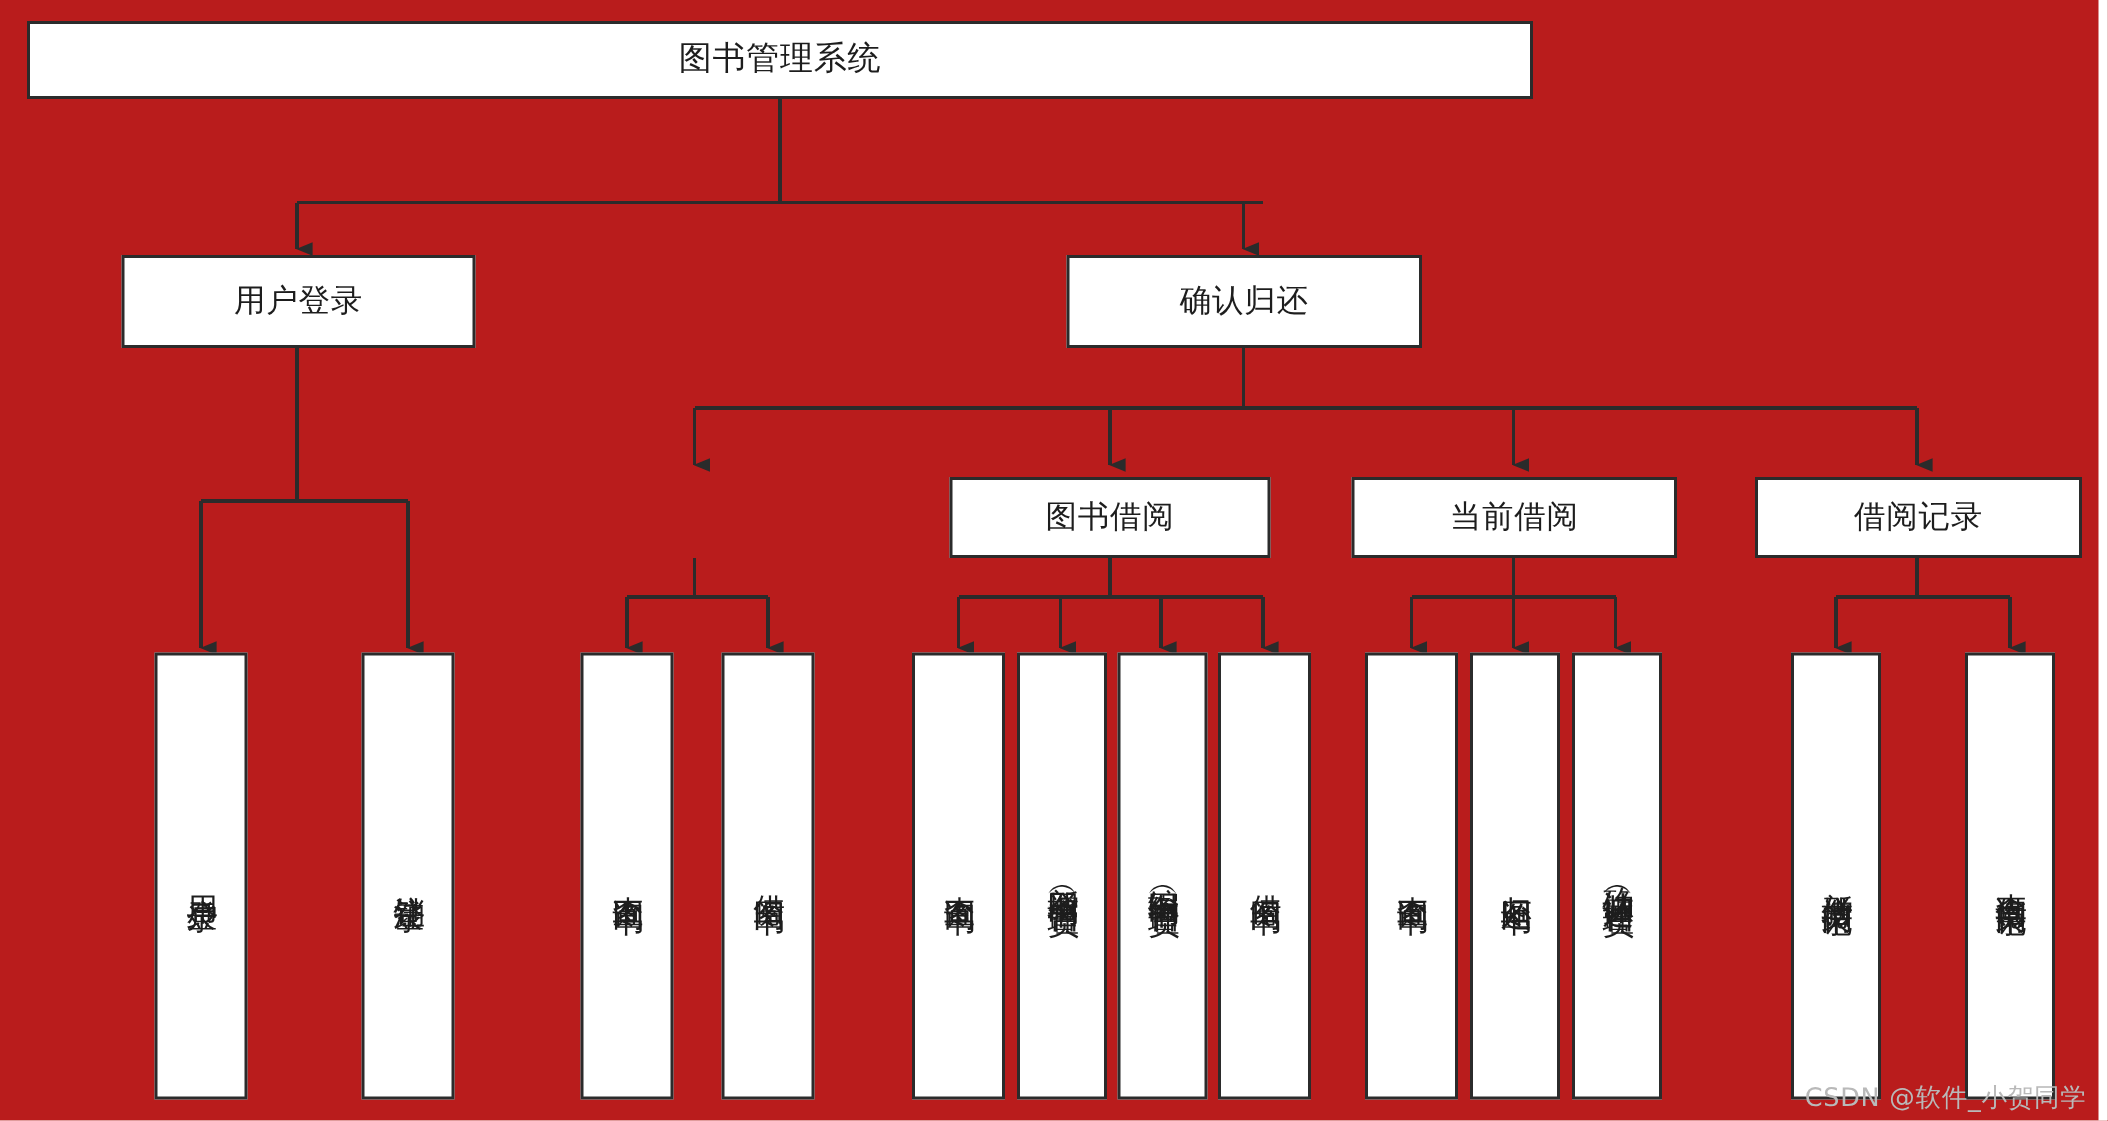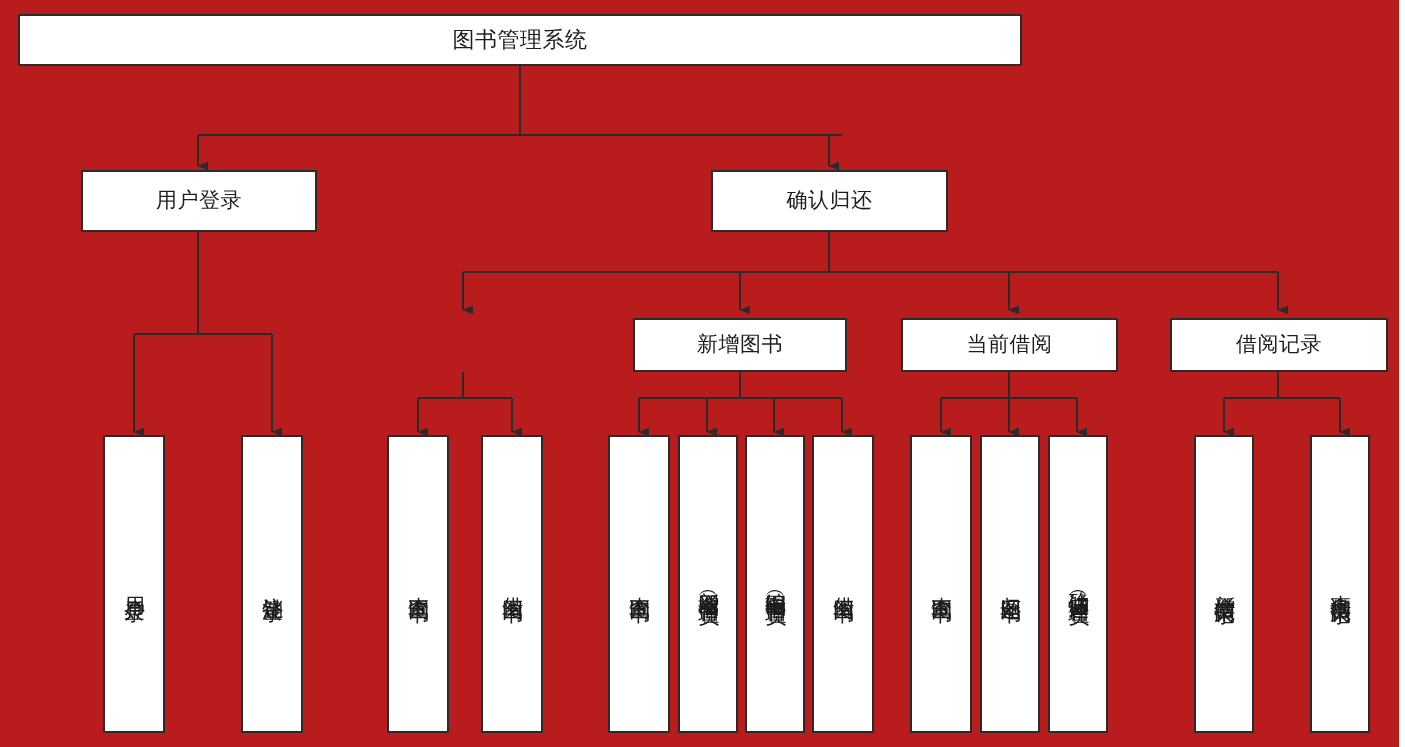--- a/index.html
+++ b/index.html
@@ -142,21 +142,21 @@
   <div class="node horiz" style="left:81px; top:170px; width:236px; height:62px;">
     <span class="node-label">用户登录</span>
   </div>
 
   <div class="node horiz" style="left:711px; top:170px; width:237px; height:62px;">
     <span class="node-label">确认归还</span>
   </div>
 
 
   <div class="node horiz" style="left:633px; top:318px; width:214px; height:54px;">
-    <span class="node-label">新增图书</span>
+    <span class="node-label">图书借阅</span>
   </div>
 
   <div class="node horiz" style="left:1170px; top:318px; width:218px; height:54px;">
     <span class="node-label">借阅记录</span>
   </div>
 
   <div class="node horiz" style="left:901px; top:318px; width:217px; height:54px;">
     <span class="node-label">当前借阅</span>
   </div>
 
@@ -205,14 +205,15 @@
   </div>
 
   <div class="node vert tall-label" style="left:1194px; top:435px; width:60px; height:298px;">
     <span class="node-label">新增借阅记录</span>
   </div>
 
   <div class="node vert tall-label" style="left:1310px; top:435px; width:60px; height:298px;">
     <span class="node-label">查询借阅记录</span>
   </div>
 
+  <div id="watermark">CSDN @软件_小贺同学</div>
 
 </div>
 
 </body></html>

